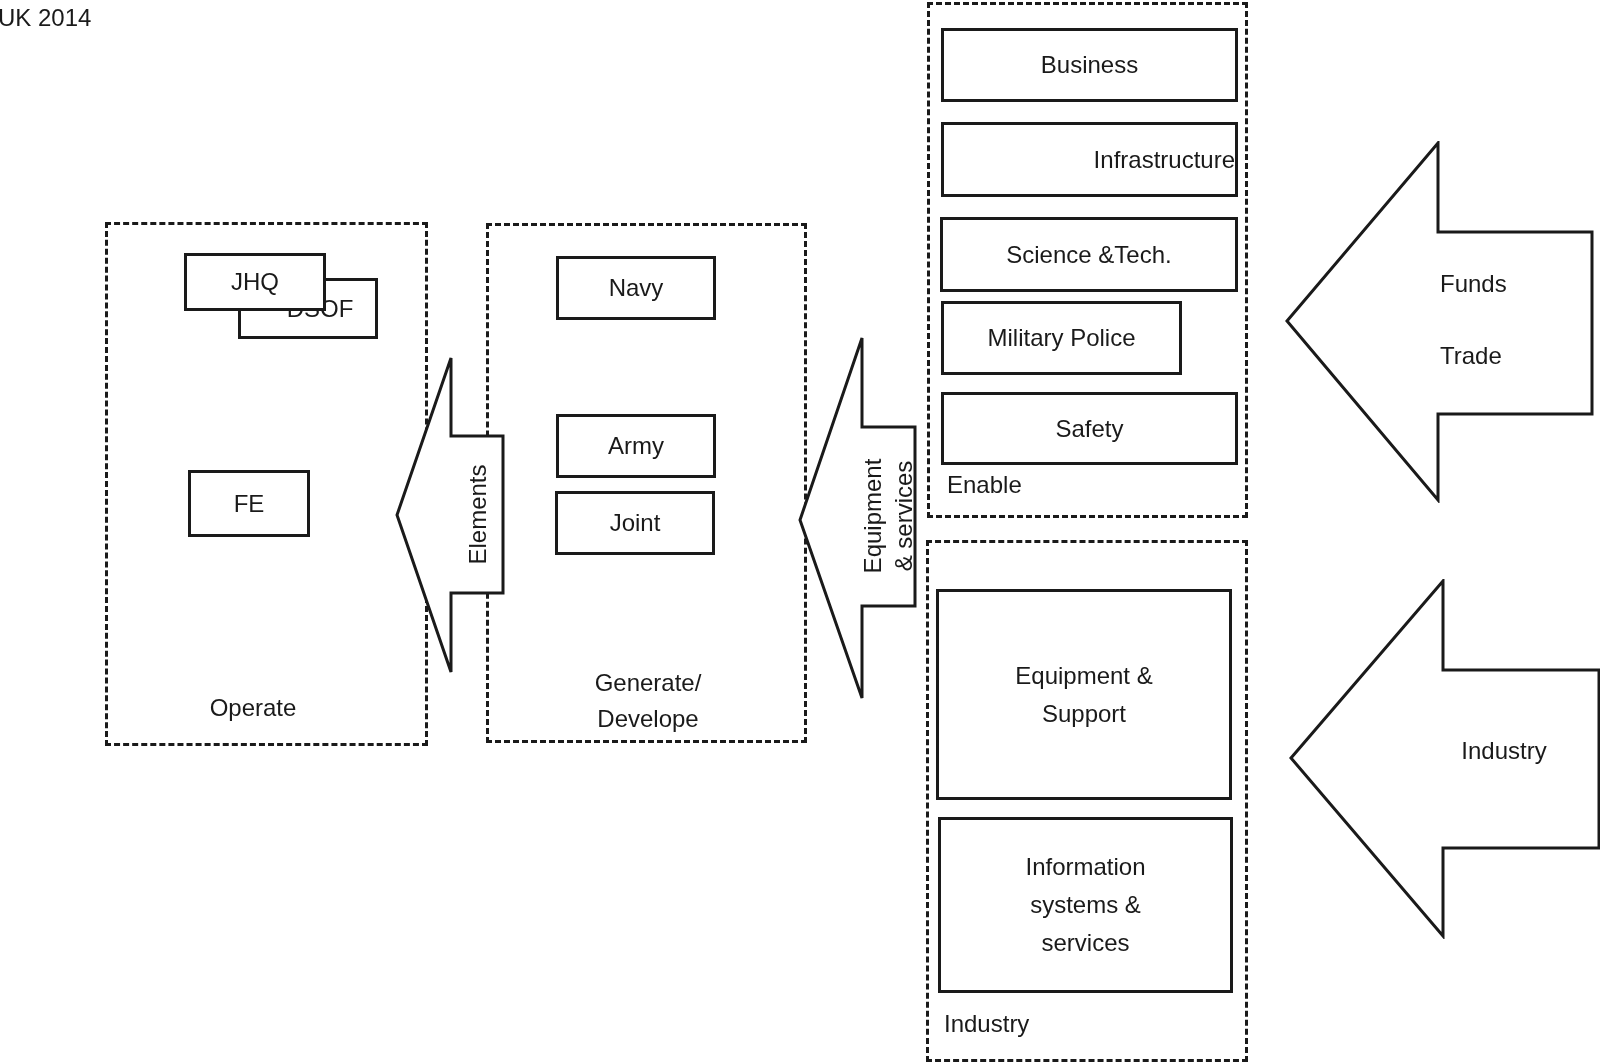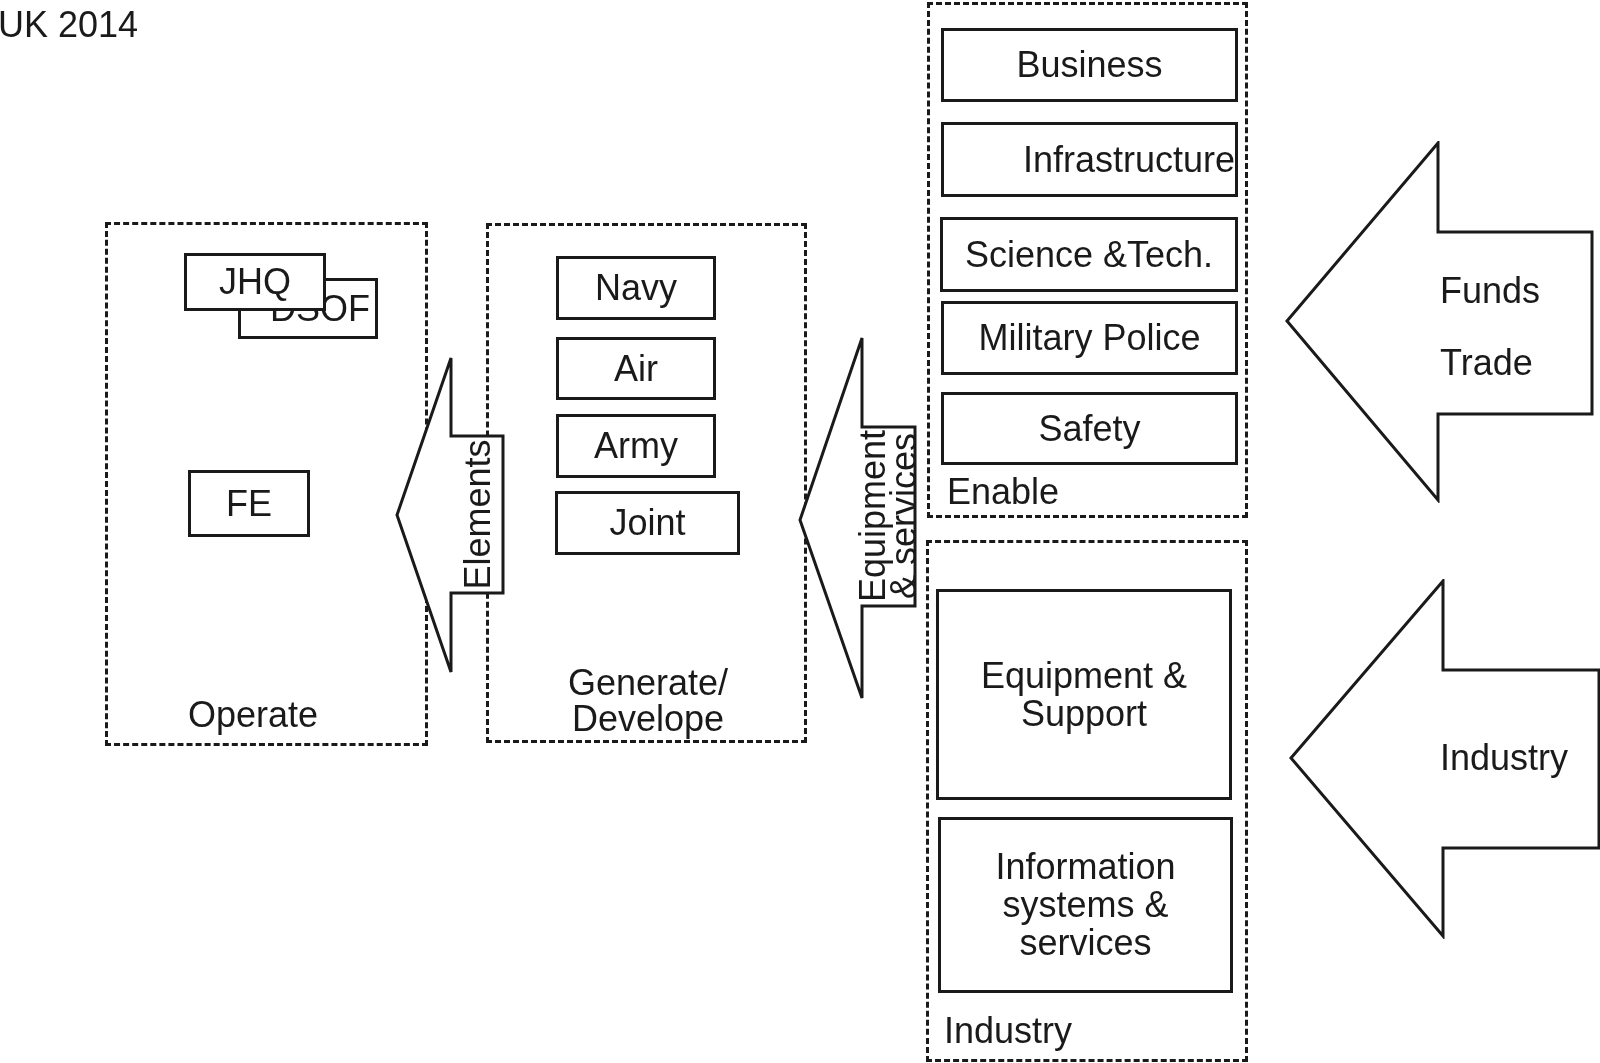--- a/index.html
+++ b/index.html
@@ -2,21 +2,21 @@
 <html><head>
 <meta charset="utf-8">
 <style>
   :root { --line:#1a1a1a; }
   * { margin:0; padding:0; box-sizing:border-box; }
   html,body { background:#fff; }
   #stage {
     position:relative; width:1600px; height:1063px;
     background:#fff; overflow:hidden;
     font-family:"Liberation Sans", sans-serif;
-    color:var(--line); font-size:36px;
+    color:var(--line); font-size:24px;
   }
   .group {
     position:absolute; border:3px dashed var(--line); background:transparent;
   }
   .box {
     position:absolute; border:3px solid var(--line); background:#fff;
     display:flex; align-items:center; justify-content:center;
     text-align:center; line-height:38px;
   }
   .glabel { position:absolute; white-space:nowrap; }
@@ -49,47 +49,44 @@
     <span>FE</span>
   </div>
 
   <div class="glabel centered" style="left:153px; top:694px; width:200px;">Operate</div>
 
   <div class="group" style="left:486px; top:223px; width:321px; height:520px;"></div>
 
   <div class="box" style="left:556px; top:256px; width:160px; height:64px;">
     <span>Navy</span>
   </div>
-  <div class="box" style="left:556px; top:337px; width:160px; height:63px;">
-    <span>Air</span>
-  </div>
   <div class="box" style="left:556px; top:414px; width:160px; height:64px;">
     <span>Army</span>
   </div>
-  <div class="box" style="left:555px; top:491px; width:185px; height:64px;">
+  <div class="box" style="left:555px; top:491px; width:160px; height:64px;">
     <span>Joint</span>
   </div>
 
   <div class="glabel centered mline" style="left:548px; top:665px; width:200px; line-height:36px;">
     <div>Generate/</div>
     <div>Develope</div>
   </div>
 
   <div class="group" style="left:927px; top:2px; width:321px; height:516px;"></div>
 
   <div class="box" style="left:941px; top:28px; width:297px; height:74px;">
     <span>Business</span>
   </div>
   <div class="box" style="left:941px; top:122px; width:297px; height:75px;justify-content:flex-end;">
     <span>Infrastructure</span>
   </div>
   <div class="box" style="left:940px; top:217px; width:298px; height:75px;">
     <span>Science &amp;Tech.</span>
   </div>
-  <div class="box" style="left:941px; top:301px; width:297px; height:74px;">
+  <div class="box" style="left:941px; top:301px; width:241px; height:74px;">
     <span>Military Police</span>
   </div>
   <div class="box" style="left:941px; top:392px; width:297px; height:73px;">
     <span>Safety</span>
   </div>
 
   <div class="glabel" style="left:947px; top:471px;">Enable</div>
 
   <div class="group" style="left:926px; top:540px; width:322px; height:522px;"></div>
 

